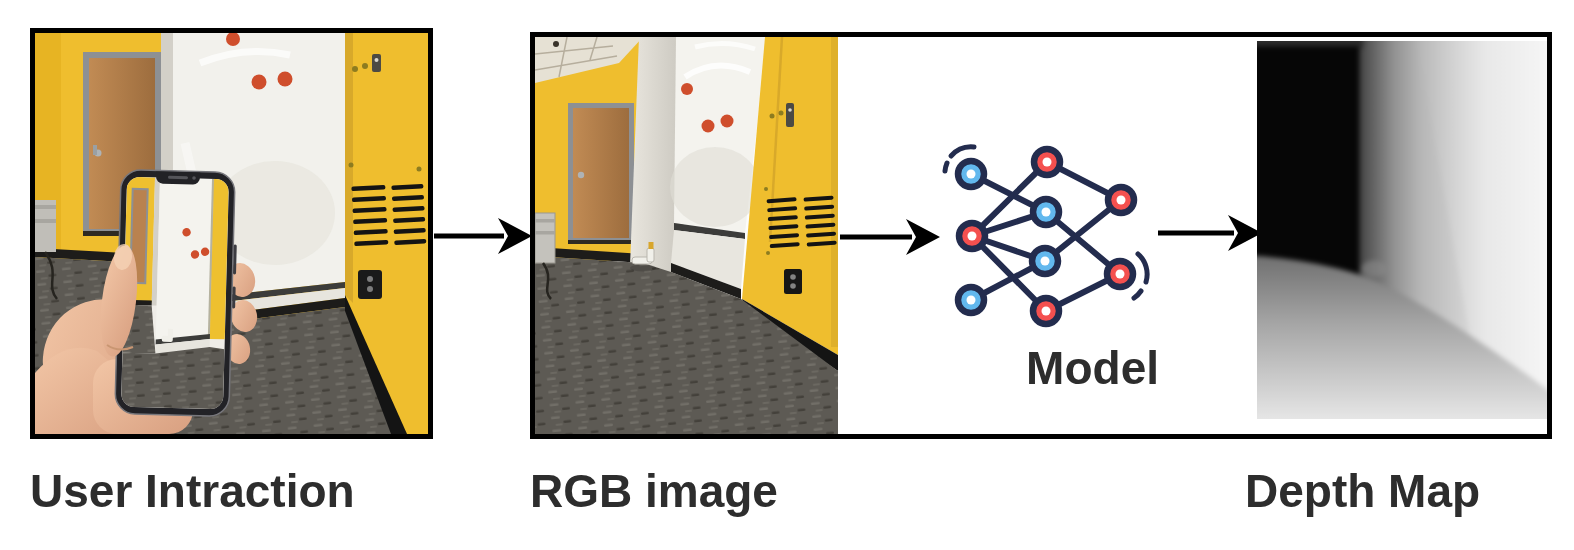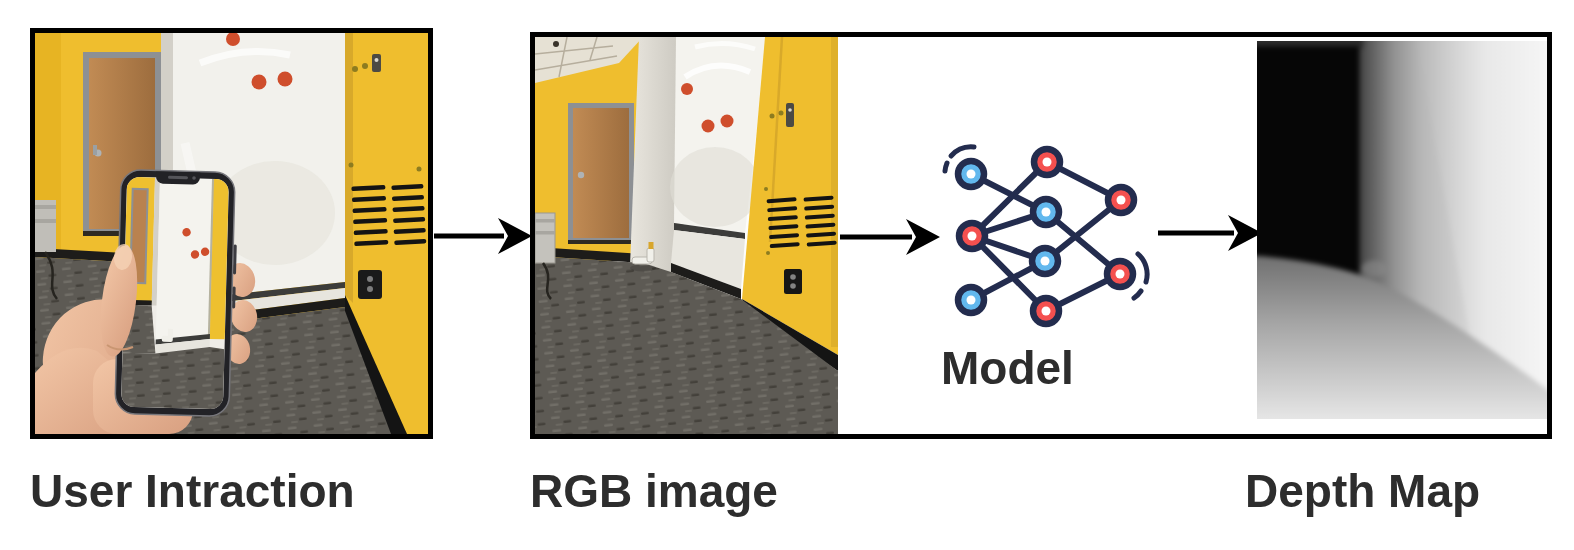--- a/index.html
+++ b/index.html
@@ -17,21 +17,21 @@
   .arrow{position:absolute;}
   #arrow-1{left:434px;top:216px;}
   #arrow-2{left:305px;top:180px;}
   #arrow-3{left:623px;top:176px;}
   .caption{position:absolute;font-size:46px;font-weight:700;color:var(--caption-text,#2d2d2d);
            text-align:left;white-space:nowrap;}
   #cap-user{left:30px;top:464px;width:403px;}
   #cap-rgb{left:530px;top:464px;width:285px;}
   #cap-depth{left:1245px;top:464px;width:305px;}
   #model-caption{position:absolute;left:406px;top:304px;width:218px;font-size:46px;font-weight:700;
-                 color:var(--caption-text,#2d2d2d);text-align:left;}
+                 color:var(--caption-text,#2d2d2d);text-align:right;}
   .arrow line{stroke:var(--arrow,#000);stroke-width:5;}
   .arrow polygon{fill:var(--arrow,#000);}
 </style>
 </head>
 <body>
 
 <div class="canvas">
 
   <div class="panel" id="panel-user">
     <svg id="scene-user" class="scene" viewBox="0 0 393 401" preserveAspectRatio="none">

